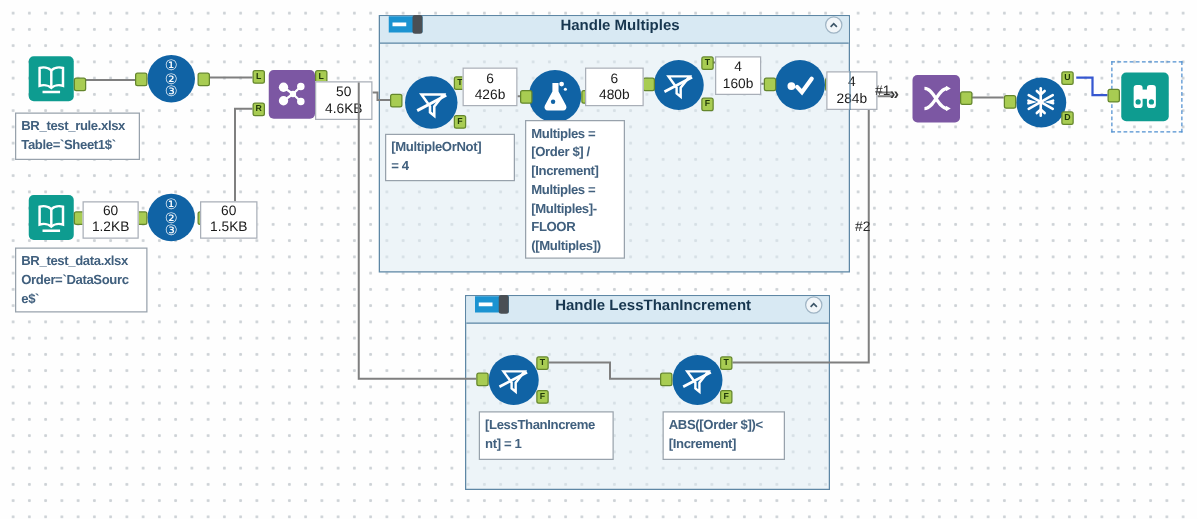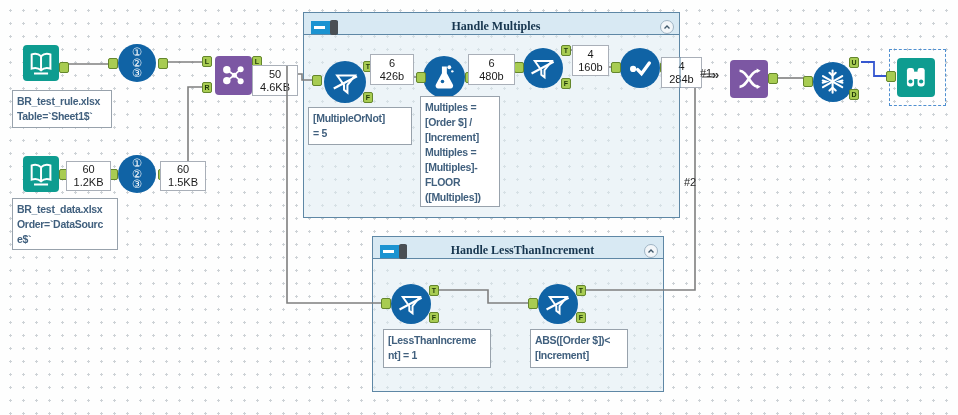--- a/index.html
+++ b/index.html
@@ -2,21 +2,21 @@
 <html><head>
 <meta charset="utf-8">
 <style>
   html,body{margin:0;padding:0;background:#fff;}
   #canvas{position:relative;width:958px;height:415px;overflow:hidden;
     font-family:"Liberation Sans",sans-serif;
     background-color:#fefefe;
     background-image:radial-gradient(circle,#cdd2d6 1px,transparent 1.3px);
     background-size:13px 13px;background-position:4px 4px;}
   .container{position:absolute;background:rgba(222,235,242,0.55);border:1px solid #5E87A5;box-sizing:border-box;}
-  .c-header{height:21px;background:#D8E9F3;border-bottom:1px solid #5E87A5;display:flex;align-items:flex-end;font-family:Liberation Serif, serif;}
+  .c-header{height:21px;background:#D8E9F3;border-bottom:1px solid #5E87A5;display:flex;align-items:flex-start;}
   .c-title{flex:1;text-align:center;font-size:12px;font-weight:600;color:#17364F;}
   .toggle{position:relative;width:27px;height:13px;background:#1B93D1;margin-left:7px;flex:none;}
   .t-line{position:absolute;left:3px;top:5px;width:11px;height:2.5px;background:#fff;}
   .t-knob{position:absolute;left:19px;top:-1px;width:8px;height:15px;background:#4A4F54;border-radius:2px;}
   .collapse{width:14px;height:14px;border-radius:50%;background:#F2F6F9;border:1px solid #9FB4C4;margin-right:5px;margin-left:6px;
     display:flex;align-items:center;justify-content:center;flex:none;box-sizing:border-box;}
   .tool{position:absolute;display:flex;align-items:center;justify-content:center;box-sizing:border-box;}
   .circle{border-radius:50%;background:#1063A5;}
   .square{border-radius:4px;}
   .teal{background:#0E9C90;}
@@ -280,21 +280,21 @@
     <span>4</span>
     <span>284b</span>
   </div>
 
   <div class="annotation" style="left:12px;top:90px;width:100px;height:38px">BR_test_rule.xlsx
 Table=`Sheet1$`</div>
   <div class="annotation" style="left:12px;top:198px;width:106px;height:52px">BR_test_data.xlsx
 Order=`DataSourc
 e$`</div>
   <div class="annotation" style="left:308px;top:107px;width:104px;height:38px">[MultipleOrNot]
-= 5</div>
+= 4</div>
   <div class="annotation" style="left:420px;top:96px;width:80px;height:111px">Multiples =
 [Order $] /
 [Increment]
 Multiples =
 [Multiples]-
 FLOOR
 ([Multiples])</div>
   <div class="annotation" style="left:383px;top:329px;width:108px;height:39px">[LessThanIncreme
 nt] = 1</div>
   <div class="annotation" style="left:530px;top:329px;width:98px;height:39px">ABS([Order $])&lt;

